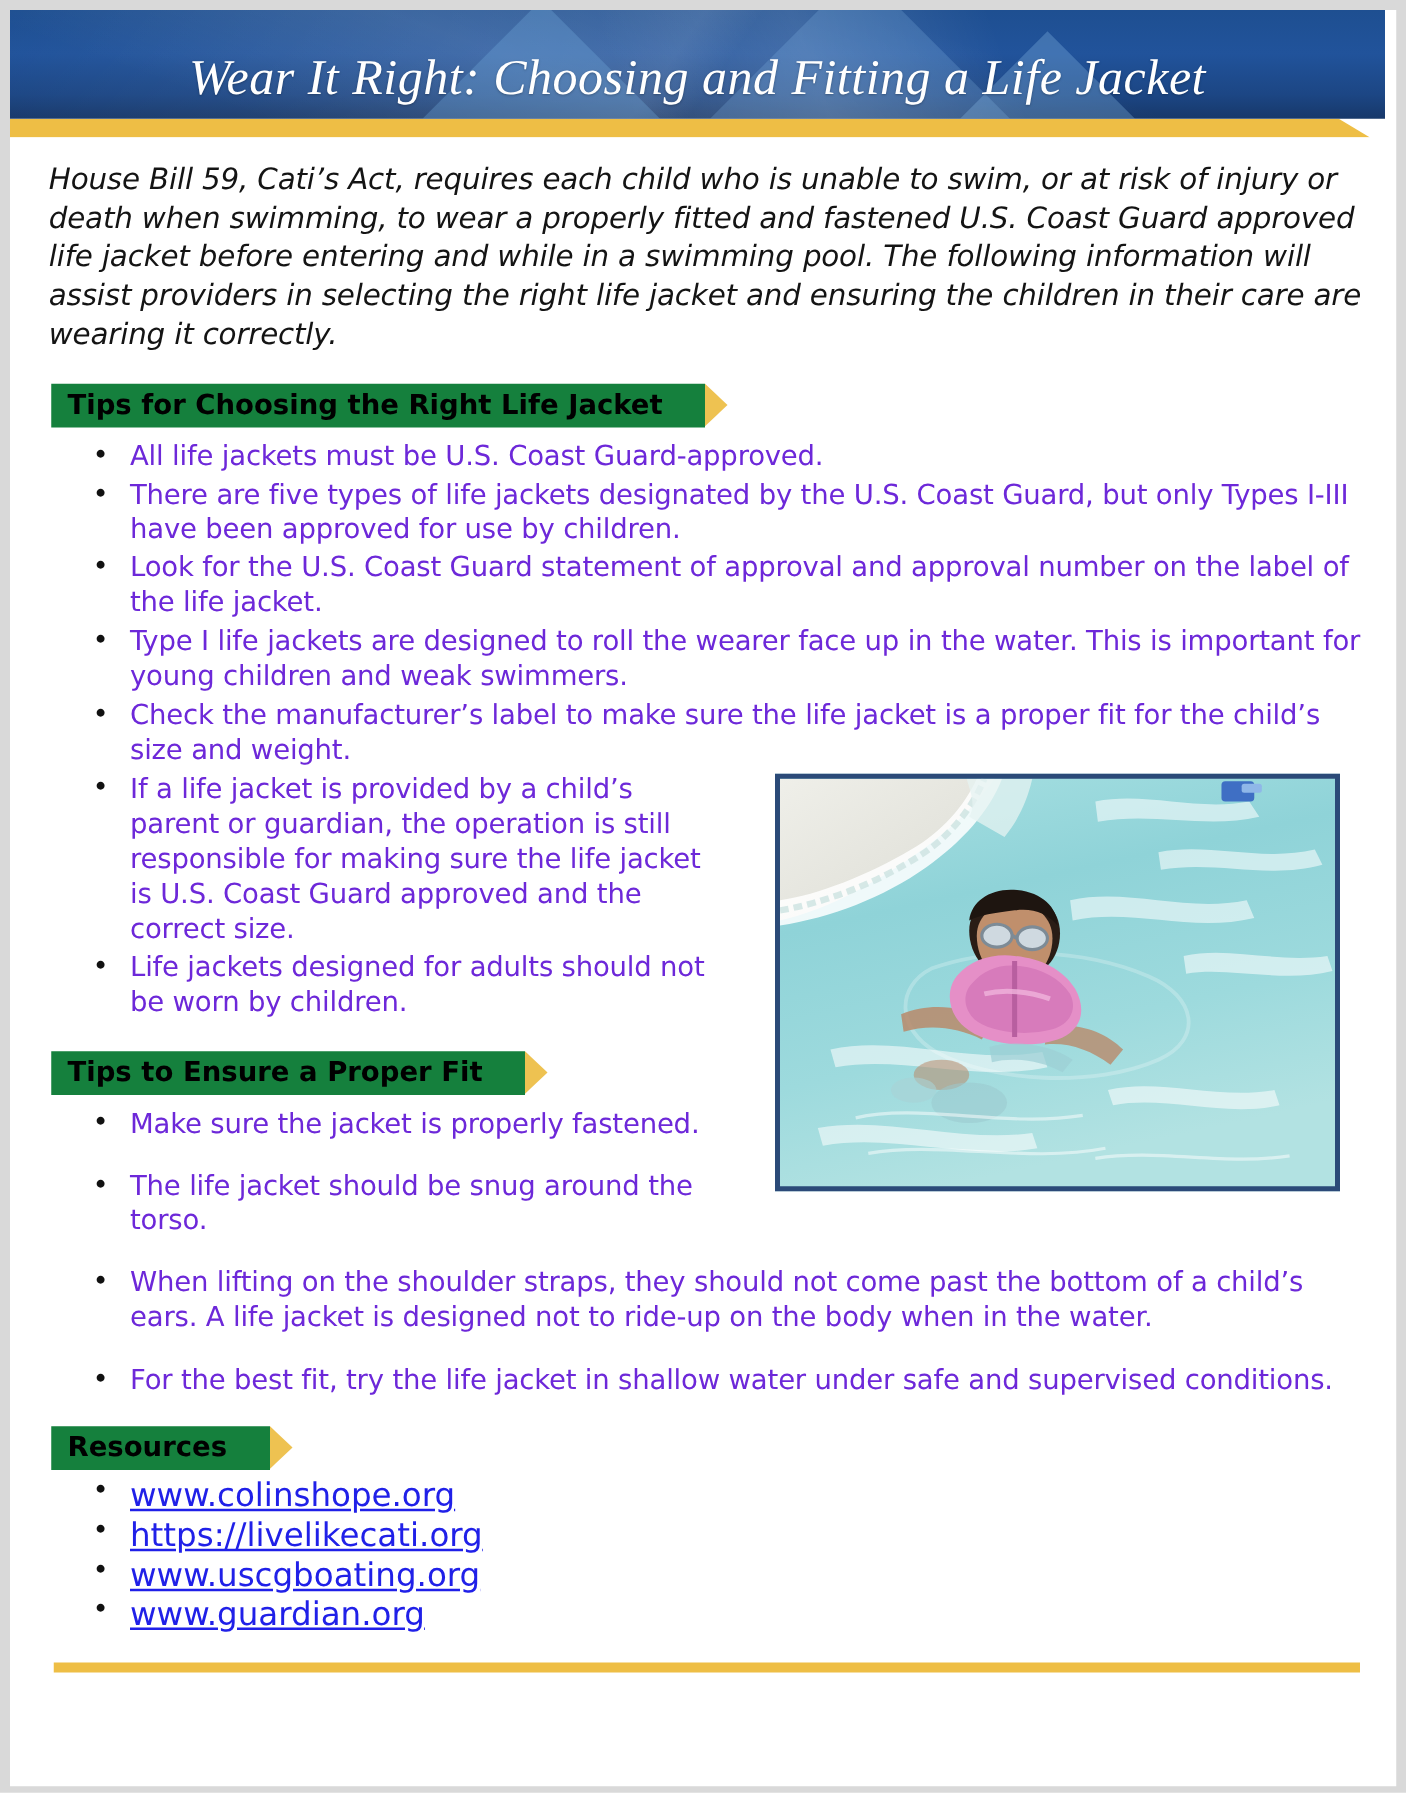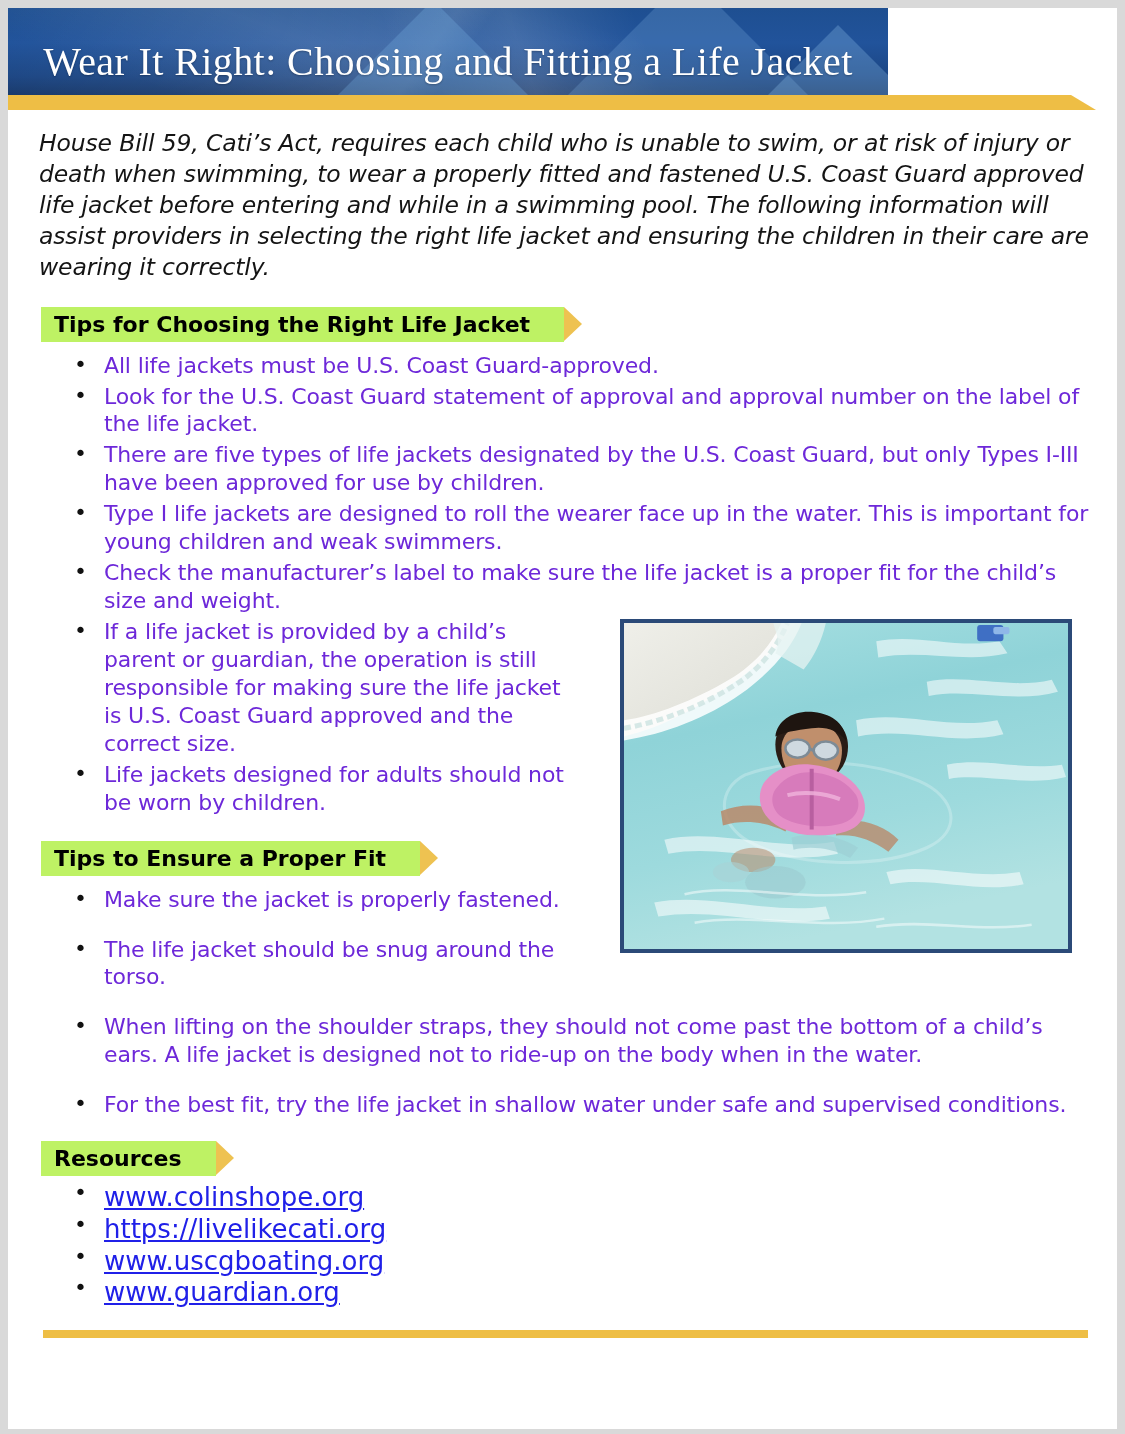--- a/index.html
+++ b/index.html
@@ -20,28 +20,29 @@
     top: 8px;
     width: 1109px;
     height: 1421px;
     background: #ffffff;
     overflow: hidden;
   }
 
   
   .header-banner {
     position: relative;
-    width: 880px;
+    width: 1100px;
     height: 87px;
     background:
       linear-gradient(125deg, rgba(255,255,255,0.00) 0%, rgba(255,255,255,0.10) 48%, rgba(255,255,255,0.00) 52%),
       linear-gradient(70deg,  rgba(255,255,255,0.00) 44%, rgba(255,255,255,0.13) 58%, rgba(255,255,255,0.00) 72%),
       linear-gradient(200deg, rgba(255,255,255,0.00) 30%, rgba(255,255,255,0.09) 60%, rgba(255,255,255,0.00) 85%),
       linear-gradient(180deg, #1e4f91 0%, #21539b 40%, #1c4684 78%, #17386a 100%);
     overflow: hidden;
+    font-style: italic;
   }
   .header-banner .facet-a,
   .header-banner .facet-b,
   .header-banner .facet-c {
     position: absolute;
     bottom: 0;
     width: 0; height: 0;
     border-style: solid;
   }
   .facet-a {
@@ -93,21 +94,21 @@
     color: #141414;
     letter-spacing: -0.15px;
     font-style: italic;
   }
 
   
   .section-banner {
     position: relative;
     display: inline-block;
     height: 35px;
-    background: #bef264;
+    background: #15803d;
     color: #000000;
     font-weight: bold;
     font-size: 22px;
     line-height: 35px;
     padding: 0 34px 0 13px;
     margin-left: 2px;
     font-family: "DejaVu Sans", sans-serif;
   }
   .section-banner::after {
     content: "";
@@ -210,22 +211,22 @@
   <div class="content">
 
     <p class="intro">House Bill 59, Cati’s Act, requires each child who is unable to swim, or at risk of injury or death when swimming, to wear a properly fitted and fastened U.S. Coast Guard approved life jacket before entering and while in a swimming pool. The following information will assist providers in selecting the right life jacket and ensuring the children in their care are wearing it correctly.</p>
 
     <div class="section-banner-wrap">
       <span class="section-banner">Tips for Choosing the Right Life Jacket</span>
     </div>
 
     <ul class="bullets">
       <li>All life jackets must be U.S. Coast Guard-approved.</li>
+      <li>There are five types of life jackets designated by the U.S. Coast Guard, but only Types I-III have been approved for use by children.</li>
       <li>Look for the U.S. Coast Guard statement of approval and approval number on the label of the life jacket.</li>
-      <li>There are five types of life jackets designated by the U.S. Coast Guard, but only Types I-III have been approved for use by children.</li>
       <li>Type I life jackets are designed to roll the wearer face up in the water. This is important for young children and weak swimmers.</li>
       <li>Check the manufacturer’s label to make sure the life jacket is a proper fit for the child’s size and weight.</li>
       <li style="padding-right:520px;">If a life jacket is provided by a child’s parent or guardian, the operation is still responsible for making sure the life jacket is U.S. Coast Guard approved and the correct size.</li>
       <li style="padding-right:520px;">Life jackets designed for adults should not be worn by children.</li>
     </ul>
 
     <div class="section-banner-wrap" style="margin-top:24px;">
       <span class="section-banner">Tips to Ensure a Proper Fit</span>
     </div>
 

